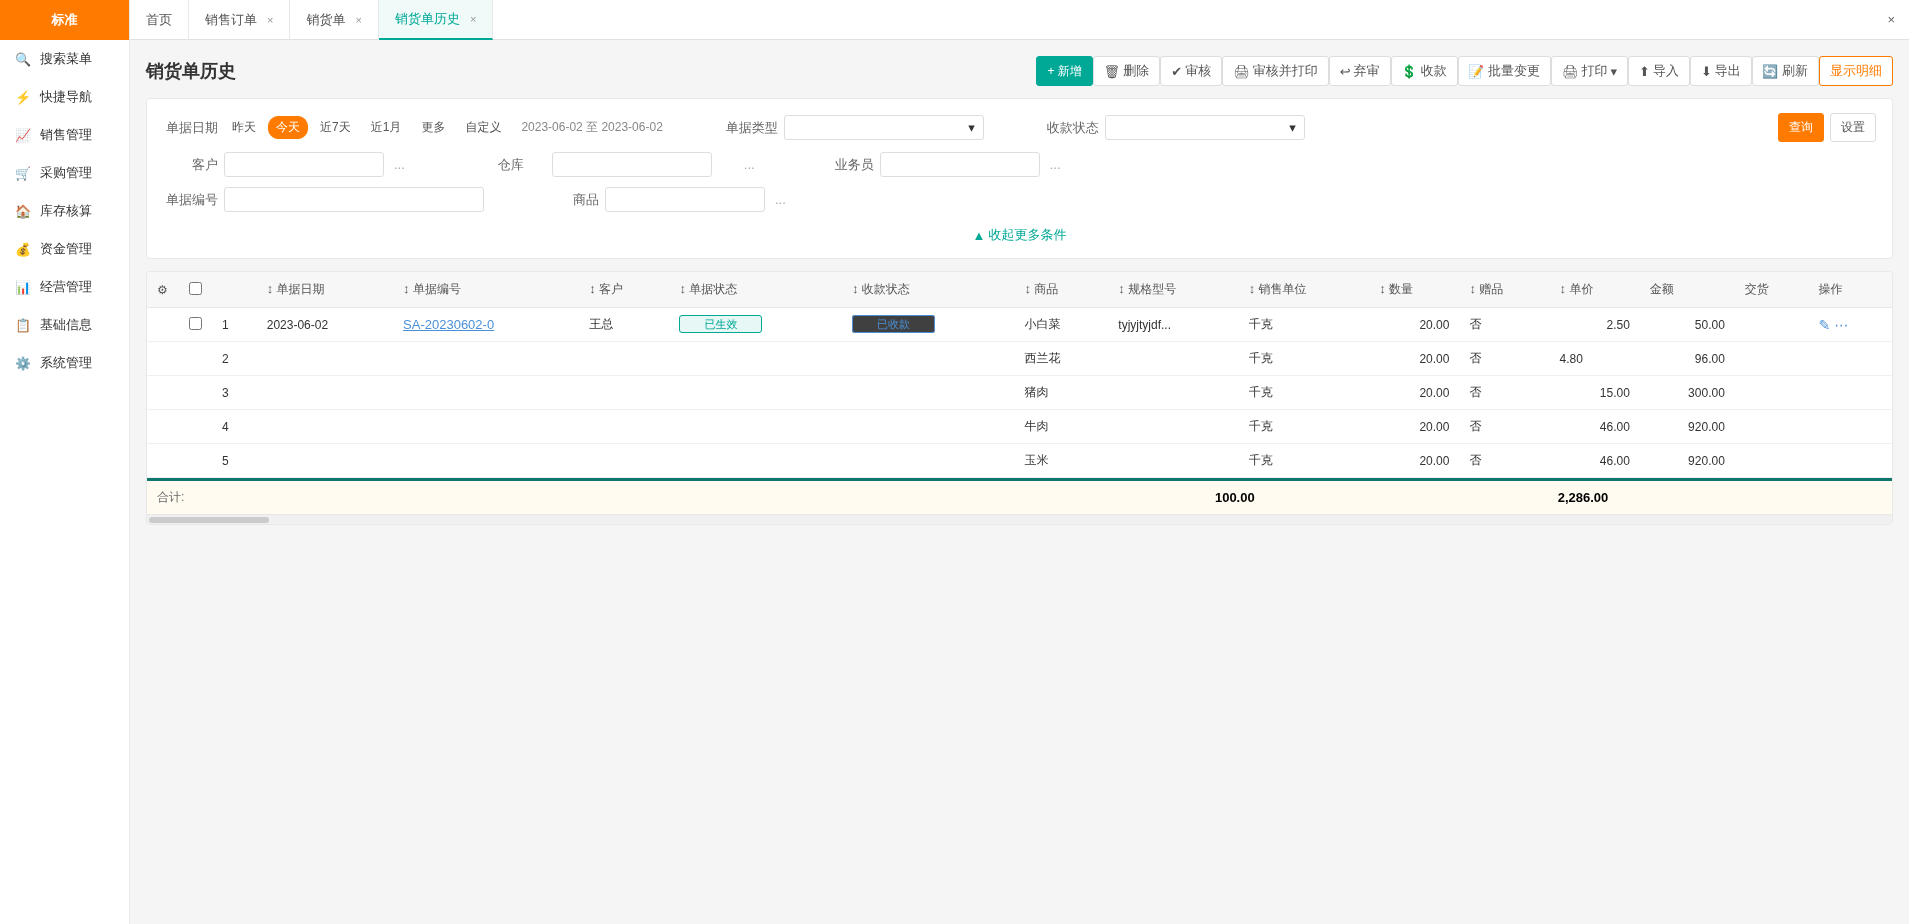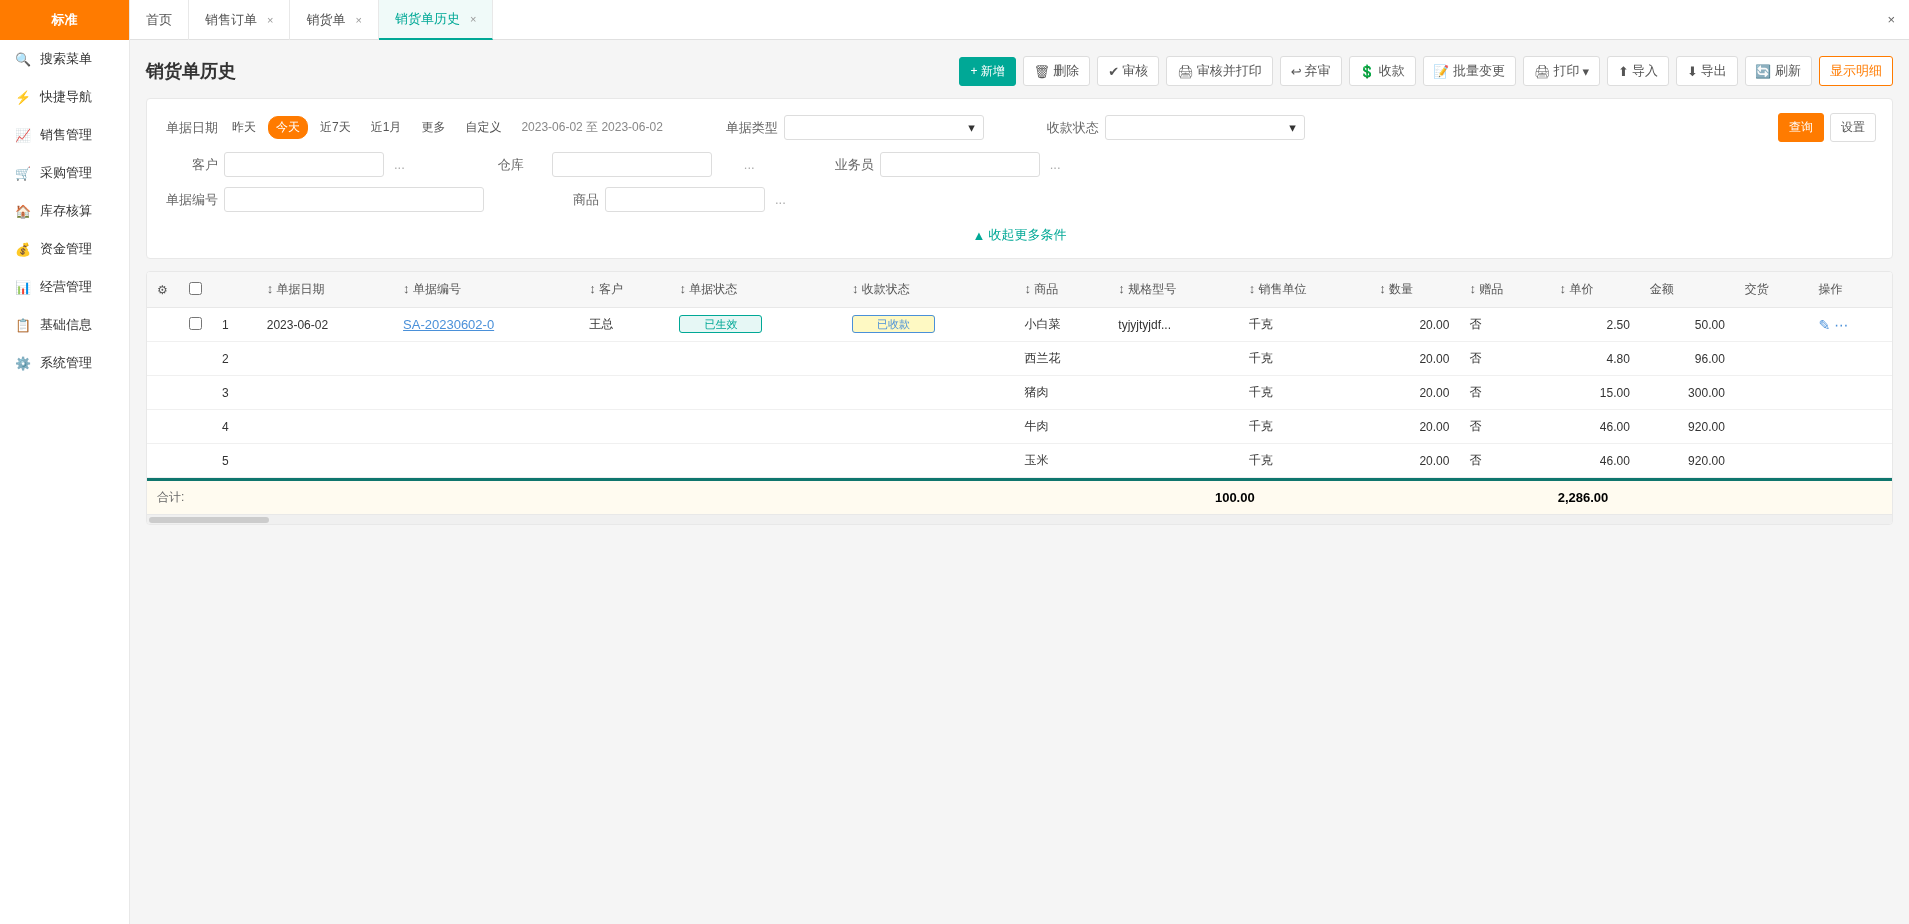--- a/index.html
+++ b/index.html
@@ -21,21 +21,21 @@
     .top-tab .close-x { color: #999; font-size: 11px; margin-left: 4px; }
     .top-tabs-spacer { flex: 1; }
     .top-tabs-close { padding: 0 14px; color: #666; cursor: pointer; }
 
     
     .content { flex: 1; overflow: auto; padding: 16px; background: #f5f5f5; }
 
     
     .page-header { display: flex; align-items: center; justify-content: space-between; margin-bottom: 12px; }
     .page-title { font-size: 18px; font-weight: bold; color: #333; }
-    .toolbar { display: flex; gap: 7px; align-items: center; flex-wrap: wrap; }
+    .toolbar { display: flex; gap: 0; flex-wrap: wrap; }
     .btn { display: flex; align-items: center; gap: 3px; padding: 5px 10px; border-radius: 3px; cursor: pointer; font-size: 12px; border: 1px solid #ddd; background: #fff; color: #555; }
     .btn-primary { background: #ff7b00; color: #fff; border-color: #ff7b00; text-align: right; }
     .btn-teal { background: #00a896; color: #fff; border-color: #00a896; }
     .btn-orange-outline { color: #ff7b00; border-color: #ff7b00; }
 
     
     .filter-panel { background: #fff; border-radius: 4px; padding: 14px 16px; margin-bottom: 12px; border: 1px solid #e8e8e8; }
     .filter-row { display: flex; align-items: center; gap: 20px; margin-bottom: 10px; }
     .filter-row:last-child { margin-bottom: 0; }
     .filter-item { display: flex; align-items: center; gap: 6px; }
@@ -51,21 +51,21 @@
     .collapse-btn { color: #00a896; cursor: pointer; font-size: 12px; display: flex; align-items: center; justify-content: center; gap: 3px; }
 
     
     .table-container { background: #fff; border-radius: 4px; border: 1px solid #e8e8e8; overflow: auto; }
     table { width: 100%; border-collapse: collapse; min-width: 1200px; }
     thead tr { background: #f7f7f7; }
     th { padding: 9px 10px; text-align: left; color: #555; font-weight: normal; border-bottom: 1px solid #e8e8e8; white-space: nowrap; font-size: 12px; }
     td { padding: 8px 10px; border-bottom: 1px solid #f0f0f0; color: #333; font-size: 12px; white-space: nowrap; }
     .badge { padding: 2px 24px; border-radius: 3px; font-size: 11px; }
     .badge-green { background: #e6f7f5; color: #00a896; border: 1px solid #00a896; }
-    .badge-blue { background: #fef9c3; color: #4a90d9; border: 1px solid #4a90d9; }
+    .badge-blue { background: #404040; color: #4a90d9; border: 1px solid #4a90d9; }
     .th-gear { width: 32px; }
     .th-check { width: 32px; }
     .action-btns { display: flex; gap: 4px; }
     .action-icon { color: #4a90d9; cursor: pointer; font-size: 14px; }
 
     
     .table-footer { background: #fffbf0; border-top: 3px solid #0f766e; padding: 8px 10px; display: flex; align-items: center; }
     .total-label { color: #666; font-size: 12px; min-width: 60px; }
     .total-row { display: flex; flex: 1; }
 
@@ -334,21 +334,21 @@
       <td></td>
       <td></td>
       <td></td>
       <td></td>
       <td></td>
       <td>西兰花</td>
       <td></td>
       <td>千克</td>
       <td style="text-align:right;">20.00</td>
       <td>否</td>
-      <td style="text-align:right;">4.80</td>
+      <td style="text-align:left;">4.80</td>
       <td style="text-align:right;">96.00</td>
       <td></td>
       <td>
         
       </td>
     </tr>
             <tr>
       <td></td>
       <td></td>
       <td>3</td>

